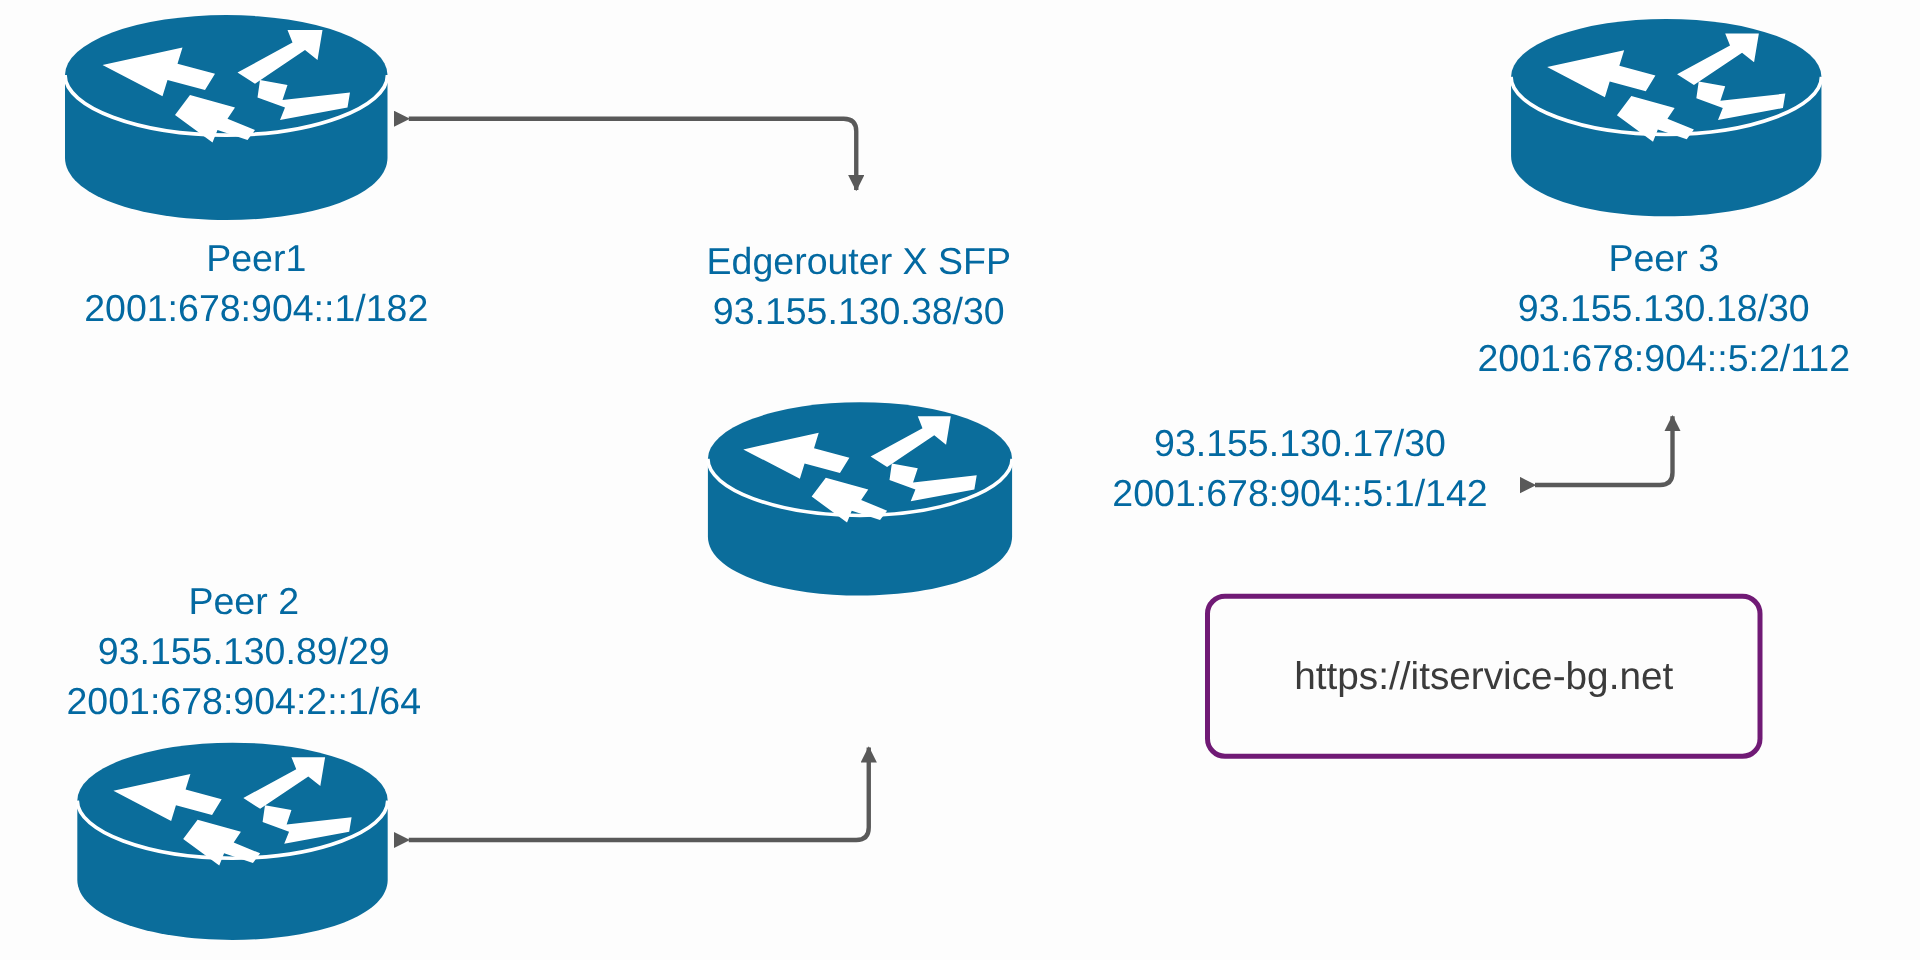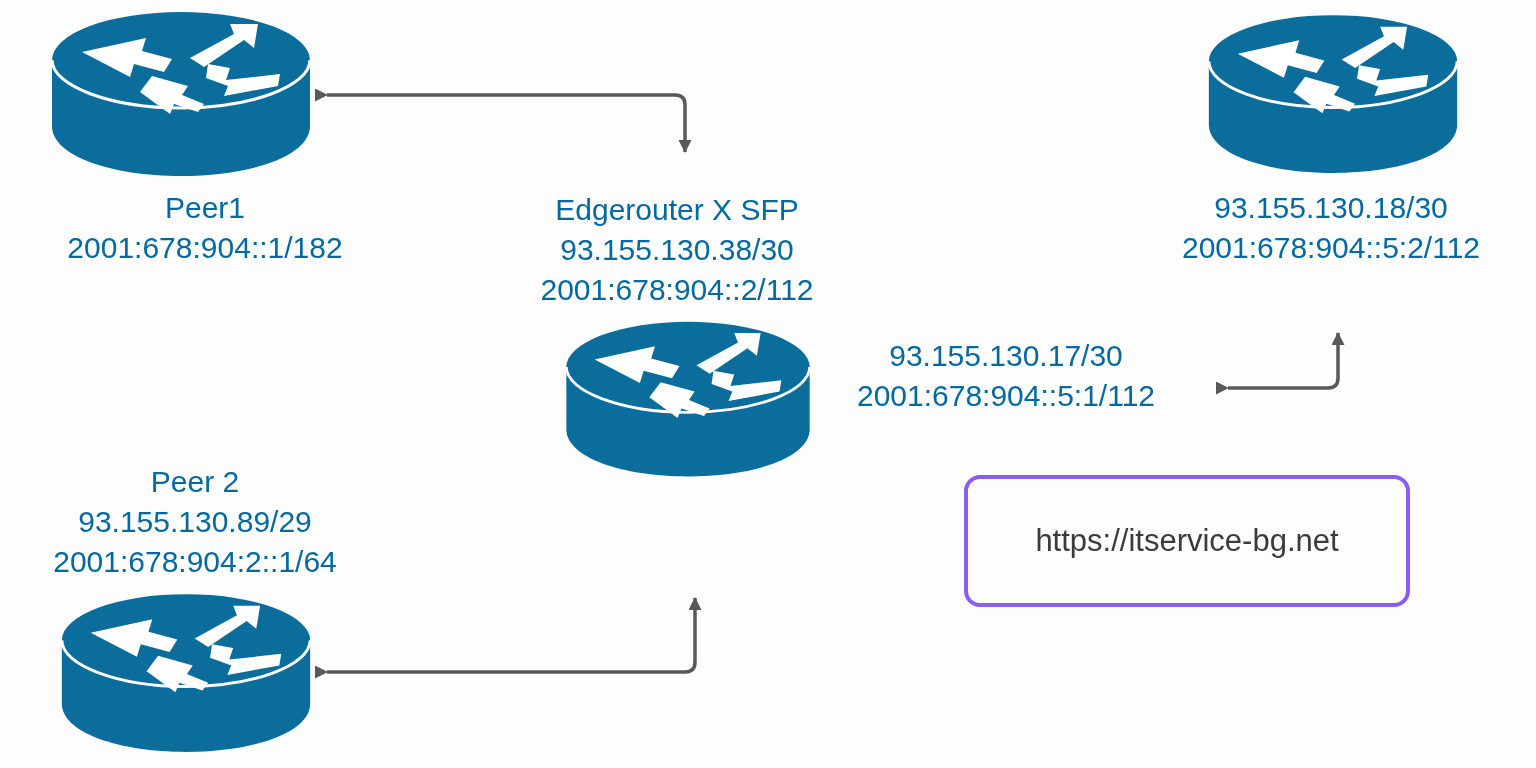--- a/index.html
+++ b/index.html
@@ -30,21 +30,21 @@
   
   .router {
     position: absolute;
   }
   .router svg { display: block; width: 100%; height: 100%; }
 
   
   .url-box {
     position: absolute;
     box-sizing: border-box;
-    border: 4px solid #8b5cf6;
+    border: 4px solid #701a75;
     border-radius: 16px;
     background: #fdfdfd;
     display: flex;
     align-items: center;
     justify-content: center;
   }
   .url-box span {
     color: #3b3b3b;
     font-size: 31px;
     white-space: nowrap;
@@ -122,47 +122,47 @@
         <path d="M4,52 C4,78 63,100 133,100 C203,100 262,78 262,52" fill="none" stroke="#ffffff" stroke-width="3"></path>
         <path d="M34,44 L98,30 L94,43 L124,51 L116,64 L86,56 L82,69 Z" fill="#ffffff"></path>
         <path d="M142,50 L186,26 L182,16 L210,16 L206,40 L196,32 L156,59 Z" fill="#ffffff"></path>
         <path d="M232,66 L178,72 L182,60 L160,56 L158,70 L180,78 L176,88 L230,78 Z" fill="#ffffff"></path>
         <path d="M104,68 L140,78 L134,87 L156,96 L150,104 L126,96 L122,106 L92,84 Z" fill="#ffffff"></path>
       </g>
     </svg>
   </div>
 
   <div class="label-block" style="left:1126px; top:188px; width:410px;">
+    <span class="label-line">Peer 3</span>
     <span class="label-line">93.155.130.18/30</span>
     <span class="label-line">2001:678:904::5:2/112</span>
   </div>
 
-  <div class="label-block" style="left:472px; top:190px; width:410px;">
+  <div class="label-block" style="left:482px; top:190px; width:410px;">
     <span class="label-line">Edgerouter X SFP</span>
     <span class="label-line">93.155.130.38/30</span>
-    <span class="label-line">2001:678:904::2/112</span>
   </div>
 
   <div class="router" style="left:560px; top:318px; width:256px; height:166px;">
     <svg viewBox="0 0 266 176" xmlns="http://www.w3.org/2000/svg">
       <g>
         <path d="M4,52 L4,118 C4,148 63,168 133,168 C203,168 262,148 262,118 L262,52 Z" fill="#0b6d9b"></path>
         <ellipse cx="133" cy="52" rx="129" ry="48" fill="#0b6d9b"></ellipse>
         <path d="M4,52 C4,78 63,100 133,100 C203,100 262,78 262,52" fill="none" stroke="#ffffff" stroke-width="3"></path>
         <path d="M34,44 L98,30 L94,43 L124,51 L116,64 L86,56 L82,69 Z" fill="#ffffff"></path>
         <path d="M142,50 L186,26 L182,16 L210,16 L206,40 L196,32 L156,59 Z" fill="#ffffff"></path>
         <path d="M232,66 L178,72 L182,60 L160,56 L158,70 L180,78 L176,88 L230,78 Z" fill="#ffffff"></path>
         <path d="M104,68 L140,78 L134,87 L156,96 L150,104 L126,96 L122,106 L92,84 Z" fill="#ffffff"></path>
       </g>
     </svg>
   </div>
 
-  <div class="label-block" style="left:806px; top:336px; width:400px;">
+  <div class="label-block" style="left:840px; top:336px; width:400px;">
     <span class="label-line">93.155.130.17/30</span>
-    <span class="label-line">2001:678:904::5:1/112</span>
+    <span class="label-line">2001:678:904::5:1/142</span>
   </div>
 
 
   <div class="label-block" style="left:-10px; top:462px; width:410px;">
     <span class="label-line">Peer 2</span>
     <span class="label-line">93.155.130.89/29</span>
     <span class="label-line">2001:678:904:2::1/64</span>
   </div>
 
   <div class="router" style="left:58px; top:590px; width:256px; height:170px;">

